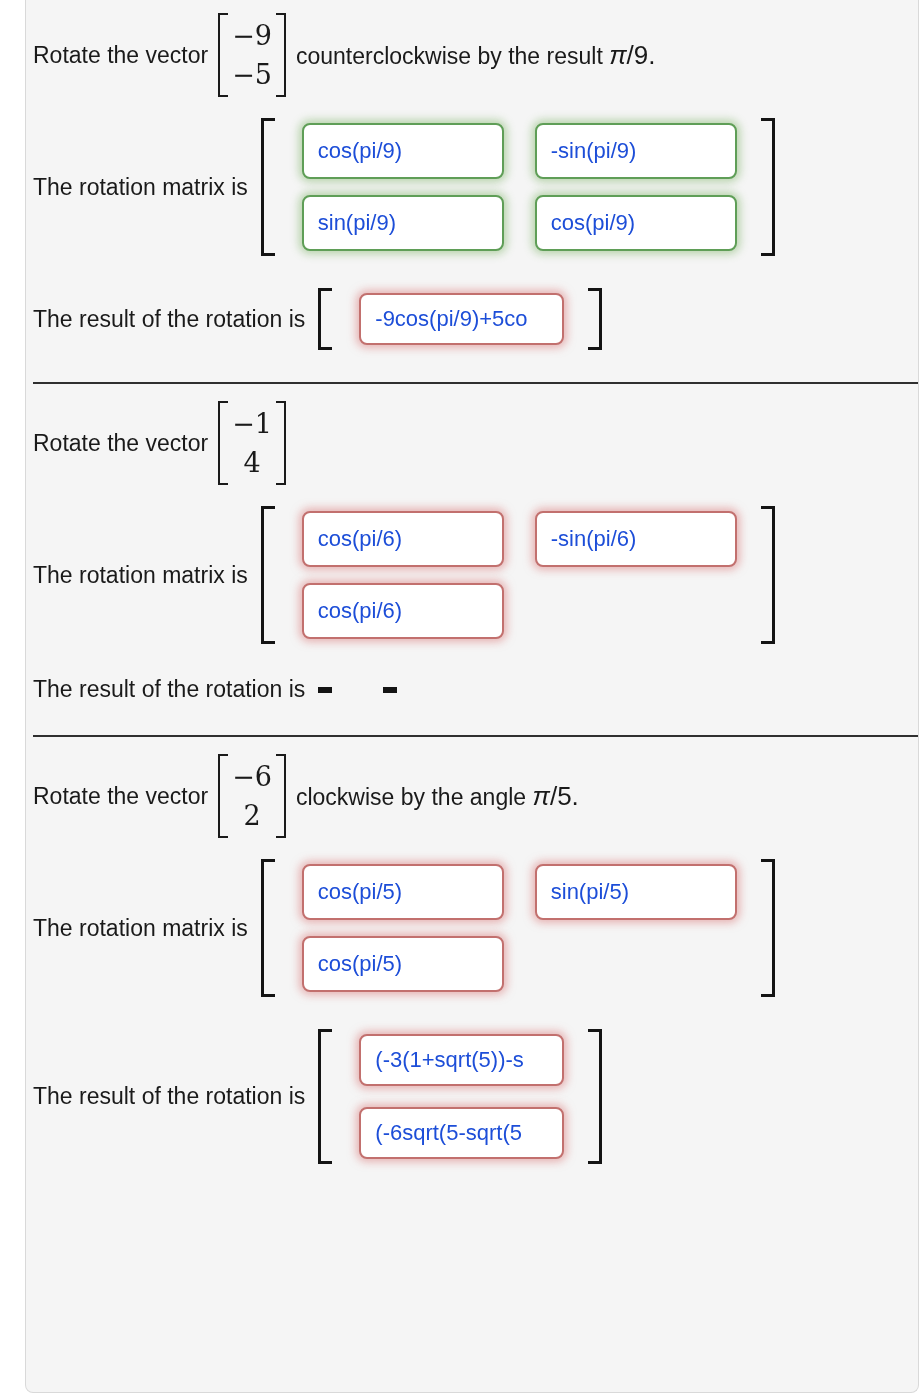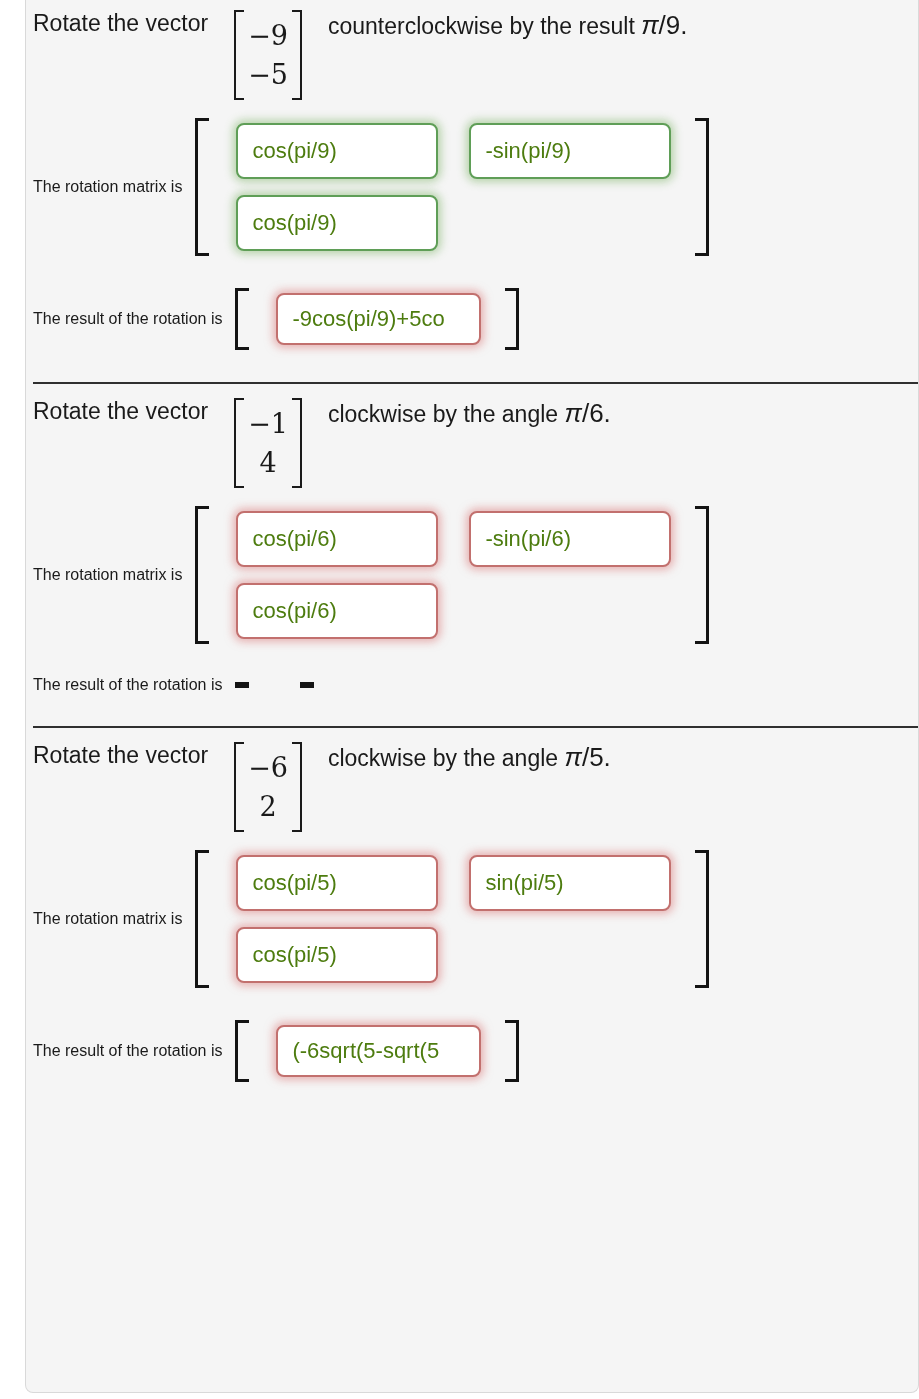--- a/index.html
+++ b/index.html
@@ -19,23 +19,23 @@
     background: #f5f5f5;
     border: 1px solid #d9d9d9;
     border-top: none;
     border-radius: 0 0 8px 8px;
     padding: 10px 0 0 7px;
   }
 
   
   .prompt-row {
     display: flex;
+    align-items: center;
     margin-bottom: 18px;
     min-height: 90px;
-    gap: 16px;
   }
   .prompt-text {
     font-size: 23px;
     white-space: nowrap;
   }
   .angle-math {
     font-family: Liberation Sans, sans-serif;
     font-size: 26px;
   }
   .angle-pi { font-style: italic; }
@@ -60,21 +60,21 @@
   .vbracket { width: 10px; }
   .vbracket.left  { border: 2.5px solid #1a1a1a; border-right: none; }
   .vbracket.right { border: 2.5px solid #1a1a1a; border-left:  none; }
 
   
   .row {
     display: flex;
     align-items: center;
   }
   .row-label {
-    font-size: 16px;
+    font-size: 23px;
     white-space: nowrap;
     margin-right: 13px;
   }
   .matrix-row { margin: 0 0 32px 0; }
   .result-row { margin: 0 0 32px 0; }
 
   .bracketed { display: flex; align-items: stretch; }
   .bracket { width: 14px; flex: 0 0 auto; }
   .bracket.left  { border: 3.5px solid #141414; border-right: none; margin-right: 27px; }
   .bracket.right { border: 3.5px solid #141414; border-left:  none; margin-left: 24px; }
@@ -92,21 +92,21 @@
     padding: 5px 0;
   }
 
   input.cell {
     height: 56px;
     width: 100%;
     border-radius: 8px;
     background: #ffffff;
     font-family: "Liberation Sans", sans-serif;
     font-size: 22px;
-    color: #4d7c0f;
+    color: #1d4ed8;
     padding: 0 0 0 14px;
     outline: none;
     white-space: nowrap;
     overflow: hidden;
   }
   .grid-2x1 input.cell { height: 52px; }
 
   input.cell.correct {
     border: 2px solid #5f9e57;
     box-shadow: 0 0 9px 3px rgba(106, 168, 79, 0.45);
@@ -147,20 +147,21 @@
       </span>
     </div>
 
     <div class="row matrix-row">
       <span class="row-label">The rotation matrix is</span>
       <div class="bracketed">
         <span class="bracket left"></span>
         <div class="grid-2x2">
           <input class="cell correct" readonly="" value="cos(pi/9)" style="">
           <input class="cell correct" readonly="" value="-sin(pi/9)" style="">
+          <input class="cell correct" readonly="" value="sin(pi/9)" style="">
           <input class="cell correct" readonly="" value="cos(pi/9)" style="">
         </div>
         <span class="bracket right"></span>
       </div>
     </div>
 
     <div class="row result-row">
       <span class="row-label">The result of the rotation is</span>
       <div class="bracketed">
         <span class="bracket left"></span>
@@ -178,26 +179,20 @@
     <div class="prompt-row">
       <span class="prompt-text">Rotate the vector</span>
       <span class="vector">
         <span class="vbracket left"></span>
         <span class="vnums">
           <span>−1</span>
           <span>4</span>
         </span>
         <span class="vbracket right"></span>
       </span>
-      <span class="prompt-text">
-        <span>clockwise by the angle</span>
-        <span class="angle-math">
-          <span class="angle-pi">π</span><span>/6.</span>
-        </span>
-      </span>
     </div>
 
     <div class="row matrix-row">
       <span class="row-label">The rotation matrix is</span>
       <div class="bracketed">
         <span class="bracket left"></span>
         <div class="grid-2x2">
           <input class="cell incorrect" readonly="" value="cos(pi/6)" style="">
           <input class="cell incorrect" readonly="" value="-sin(pi/6)" style="">
           <input class="cell incorrect" readonly="" value="cos(pi/6)" style="">
@@ -247,20 +242,21 @@
         </div>
         <span class="bracket right"></span>
       </div>
     </div>
 
     <div class="row result-row">
       <span class="row-label">The result of the rotation is</span>
       <div class="bracketed">
         <span class="bracket left"></span>
         <div class="grid-2x1">
+          <input class="cell incorrect" readonly="" value="(-3(1+sqrt(5))-s" style="">
           <input class="cell incorrect" readonly="" value="(-6sqrt(5-sqrt(5" style="">
         </div>
         <span class="bracket right"></span>
       </div>
     </div>
   </section>
 
 </div>
 
 </body></html>

